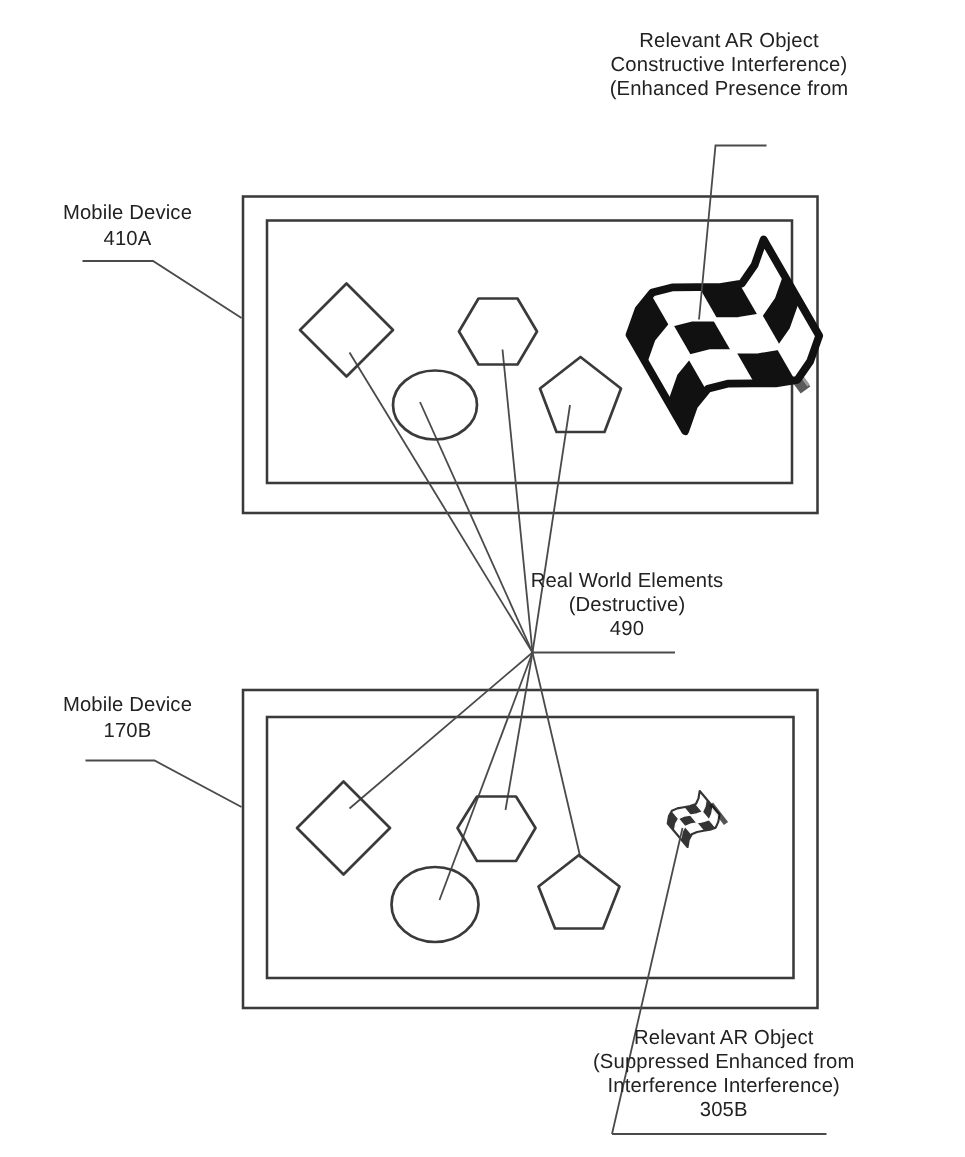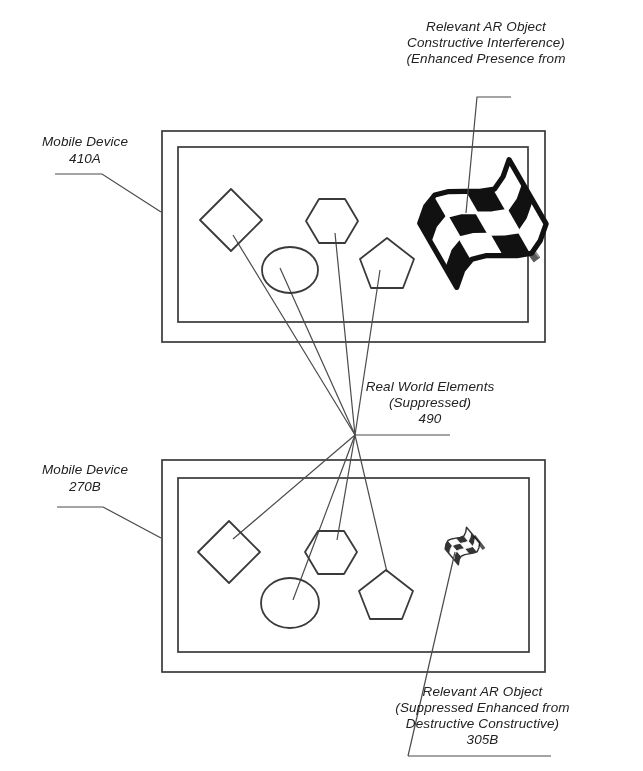--- a/index.html
+++ b/index.html
@@ -16,21 +16,20 @@
   }
   .figure svg { position: absolute; inset: 0; color: var(--ink); }
   .label {
     position: absolute;
     text-align: center;
     font-size: 13.5px;
     line-height: 16px;
     color: #222;
     letter-spacing: 0.1px;
     white-space: nowrap;
-    font-style: italic;
   }
   .label div { white-space: nowrap; }
 </style>
 </head>
 <body>
 
 <div class="figure">
 
   <svg width="643" height="771" viewBox="0 0 643 771">
     <defs>
@@ -107,31 +106,31 @@
     <div>Relevant AR Object</div>
     <div>Constructive Interference)</div>
     <div>(Enhanced Presence from</div>
   </div>
 
   <div class="label" style="left:25px; top:133px; width:120px; line-height:17px;">
     <div>Mobile Device</div>
     <div>410A</div>
   </div>
 
-  <div class="label" style="left:350px; top:379px; width:160px;">
+  <div class="label" style="left:338px; top:379px; width:160px;">
     <div>Real World Elements</div>
-    <div>(Suppressed)</div>
+    <div>(Destructive)</div>
     <div>490</div>
   </div>
 
   <div class="label" style="left:25px; top:461px; width:120px; line-height:17px;">
     <div>Mobile Device</div>
-    <div>270B</div>
+    <div>170B</div>
   </div>
 
   <div class="label" style="left:365px; top:684px; width:235px;">
     <div>Relevant AR Object</div>
     <div>(Suppressed Enhanced from</div>
-    <div>Destructive Constructive)</div>
+    <div>Interference Interference)</div>
     <div>305B</div>
   </div>
 
 </div>
 
 </body></html>

